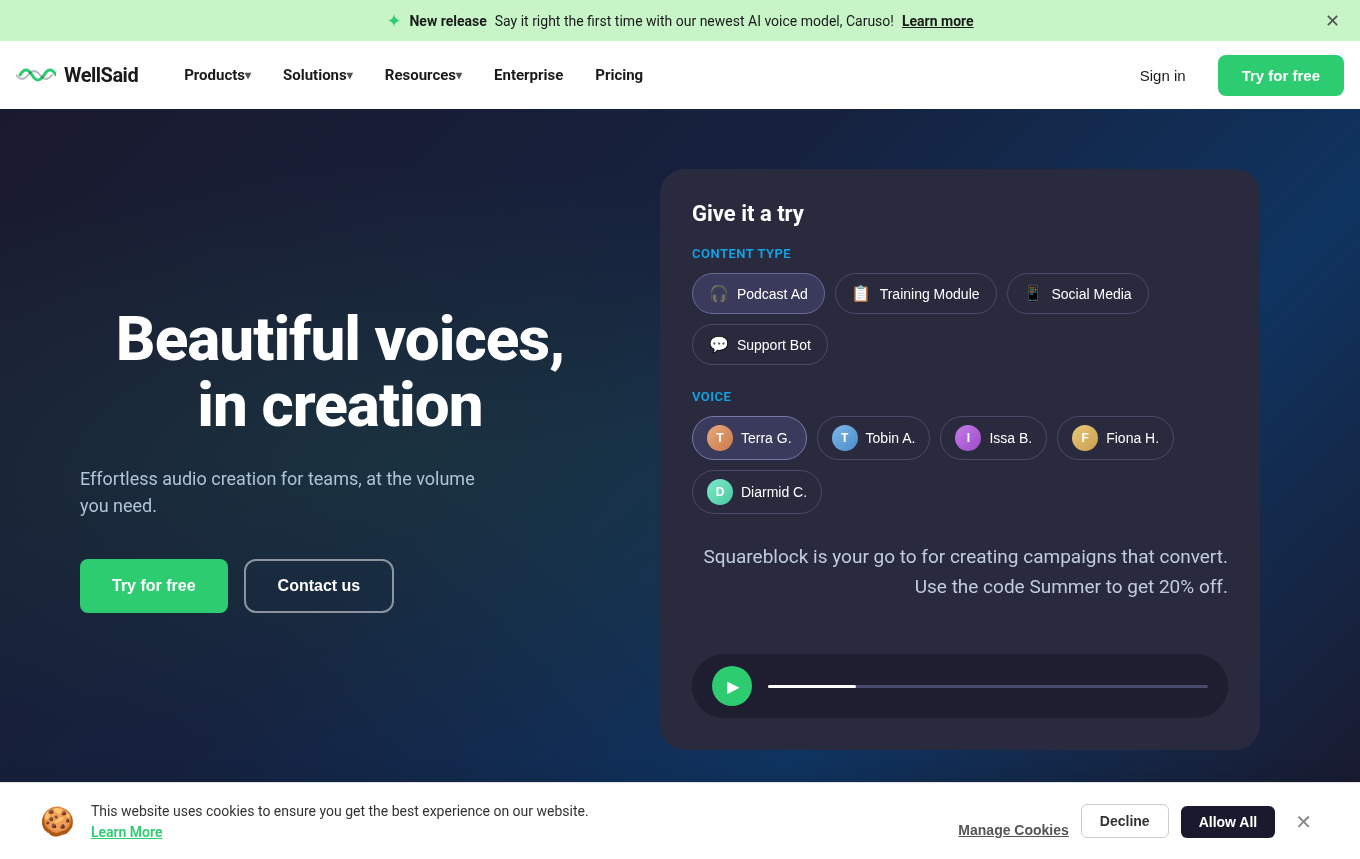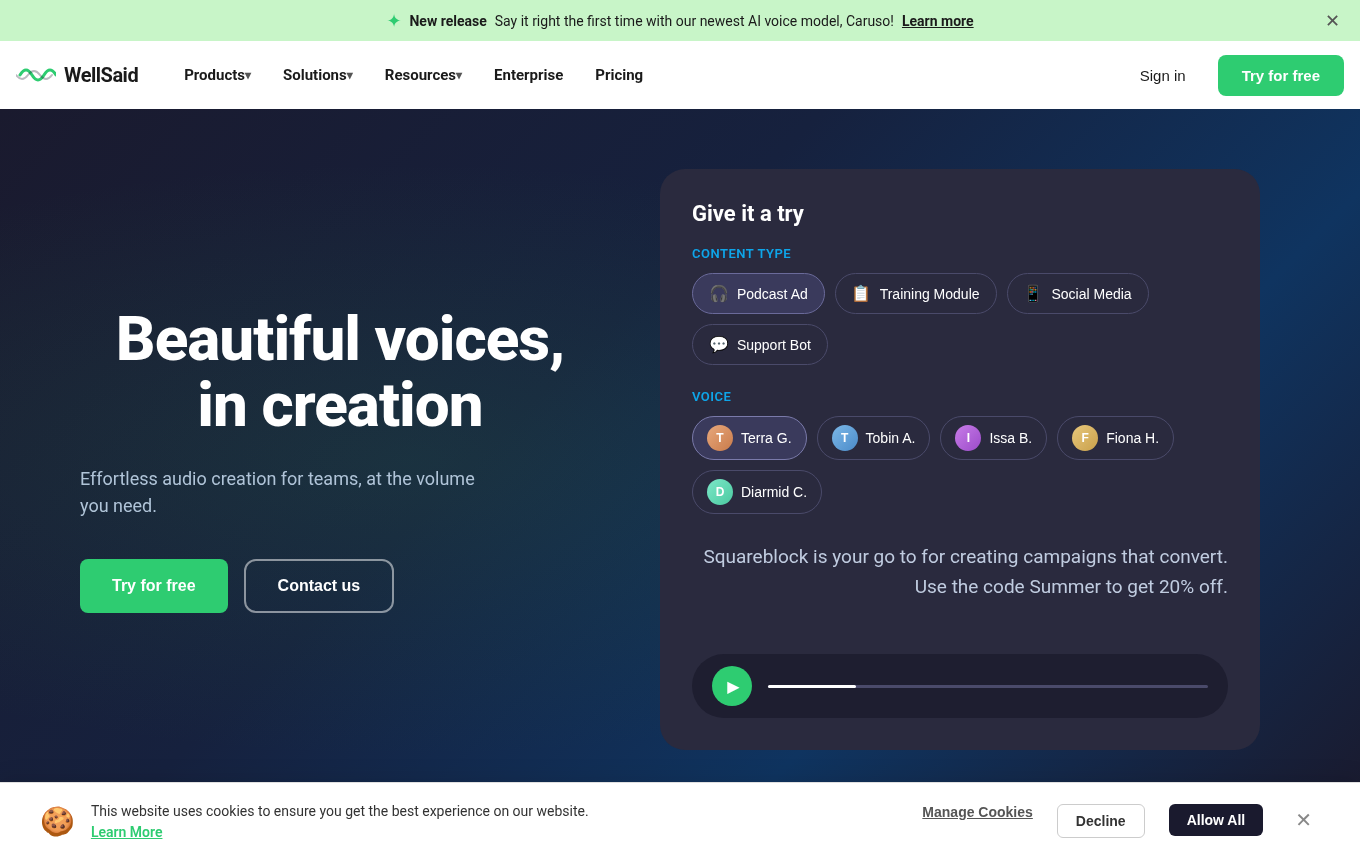--- a/index.html
+++ b/index.html
@@ -376,22 +376,22 @@
     }
     .cookie-learn-more {
       font-size: 14px;
       color: #2ecc71;
       text-decoration: underline;
       cursor: pointer;
       font-weight: 600;
     }
     .cookie-buttons {
       display: flex;
-      gap: 24px;
-      align-items: flex-start;
+      gap: 12px;
+      align-items: flex-end;
     }
     .btn-manage {
       background: none;
       border: none;
       font-size: 14px;
       font-weight: 600;
       color: #555;
       cursor: pointer;
       text-decoration: underline;
     }

